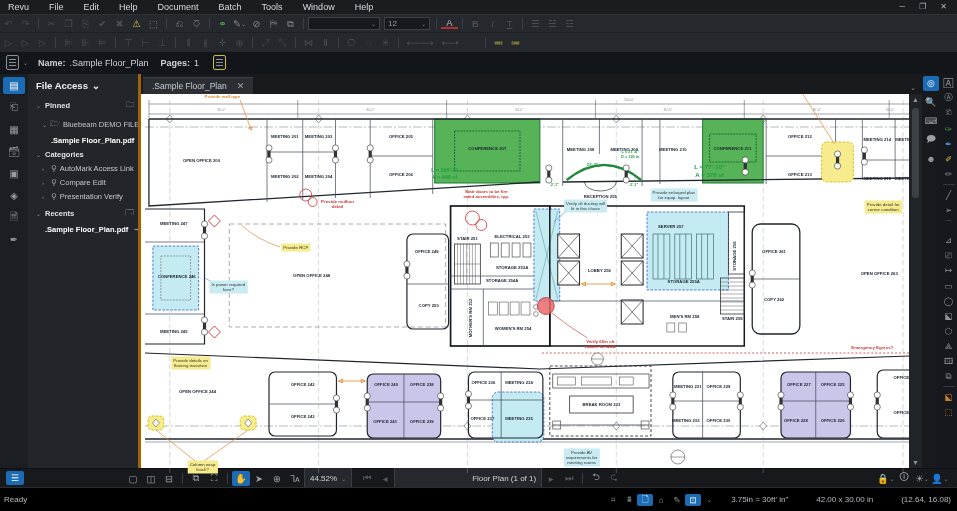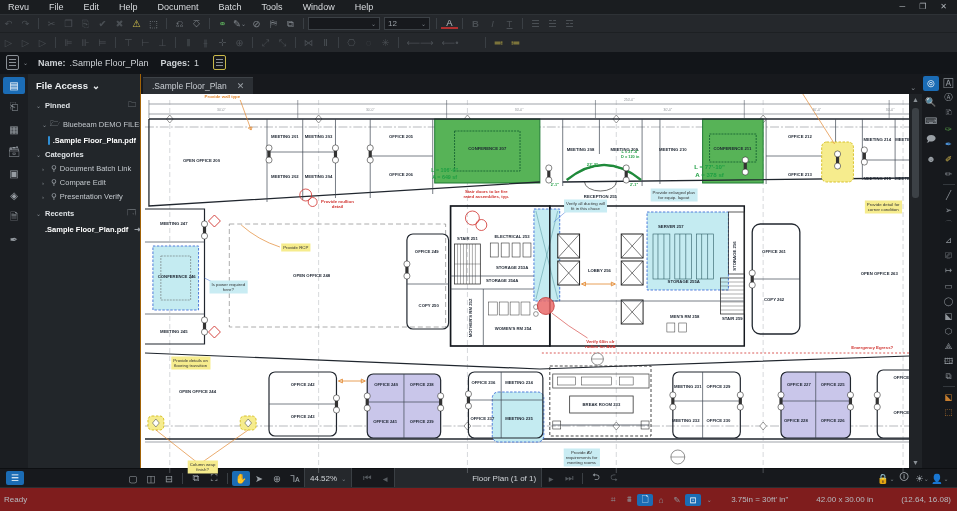--- a/index.html
+++ b/index.html
@@ -29,21 +29,21 @@
   .docic{width:13px;height:15px;border:1px solid #8a9096;border-radius:2px;position:relative;background:#17191d;}
   .docic::after{content:"";position:absolute;left:2px;top:3px;width:7px;height:1px;box-shadow:0 3px 0 #8a9096,0 6px 0 #8a9096;background:#8a9096;}
   .docic.yellow{border-color:#c9b84a;}
 
   
   .main{display:flex;height:403px;min-height:0;}
   .lstrip{width:28px;background:#1b1e22;display:flex;flex-direction:column;align-items:center;padding-top:3px;gap:5px;flex:none;}
   .sic{width:22px;height:17px;display:flex;align-items:center;justify-content:center;font-size:10px;color:#969ca2;border-radius:2px;}
   .sic.active{background:#1b6cb5;color:#fff;}
 
-  .lpanel{width:113px;background:#22262a;border-right:1px solid #a16207;font-size:7.5px;color:#c3c8cd;flex:none;overflow:hidden;}
+  .lpanel{width:113px;background:#22262a;border-right:3px solid #a16207;font-size:7.5px;color:#c3c8cd;flex:none;overflow:hidden;}
   .lp-head{font-size:9.5px;font-weight:bold;color:#eceff1;padding:6px 6px 5px 8px;display:flex;align-items:center;gap:4px;}
   .lp-row{display:flex;align-items:center;gap:3px;padding:2.5px 4px 2.5px 8px;white-space:nowrap;}
   .lp-row .tw{color:#8a9096;font-size:6px;width:6px;}
   .lp-row .spacer{margin-left:auto;}
   .lp-row.ind1{padding-left:14px;} .lp-row.ind2{padding-left:20px;}
   .lp-row.sel-file{color:#fff;font-weight:bold;}
   .gicon{color:#9aa0a6;font-size:8px;}
   .pdfic{display:inline-block;width:7px;height:9px;background:#2f8fd6;border-radius:1px;}
   .sect{color:#dfe3e6;font-weight:bold;}
 
@@ -70,21 +70,21 @@
 
   
   .navbar{height:19px;background:#17191d;display:flex;align-items:center;font-size:8.5px;color:#aab0b6;border-top:1px solid #0d0f12;}
   .nic{min-width:18px;height:15px;display:flex;align-items:center;justify-content:center;font-size:9.5px;color:#9aa0a6;border-radius:2px;}
   .nic.active{background:#1b6cb5;color:#fff;}
   .nic.dim{color:#565b60;}
   .zoomfield,.pagefield{background:#25282c;border:1px solid #3a3f44;height:28px;font-size:8px;color:#d0d4d8;display:flex;align-items:center;justify-content:center;gap:4px;padding:0 5px;}
   .pagefield{width:148px;justify-content:flex-end;}
   .blue-toggle{width:18px;height:14px;background:#1b6cb5;color:#fff;border-radius:2px;display:flex;align-items:center;justify-content:center;font-size:9px;margin-left:6px;}
 
-  .statusbar{height:24px;background:#7f1d1d;border-top:1px solid #2a2e32;display:flex;align-items:center;font-size:8px;color:#b6bbc0;}
+  .statusbar{height:24px;background:#000000;border-top:1px solid #2a2e32;display:flex;align-items:center;font-size:8px;color:#b6bbc0;}
   .st-ic{min-width:16px;height:12px;display:flex;align-items:center;justify-content:center;font-size:8.5px;color:#8f959b;border-radius:2px;}
   .st-ic.active{background:#1b6cb5;color:#fff;}
   .st-txt{padding:0 14px;white-space:nowrap;}
 
   
   text{font-family:"DejaVu Sans",sans-serif;}
   .rm{font-size:4.3px;fill:#1c2430;font-weight:bold;text-anchor:middle;}
   .wall{stroke:#20262e;fill:none;}
   .thin{stroke:#3c4550;fill:none;}
   .grid{stroke:#9aa0a6;stroke-width:0.4;stroke-dasharray:5 3;}
@@ -237,21 +237,21 @@
         <span class="pdfic"></span>
         <span>.Sample Floor_Plan.pdf</span>
       </div>
       <div class="lp-row">
         <span class="tw">⌄</span>
           <span class="sect">Categories</span>
       </div>
       <div class="lp-row ind1">
         <span class="tw">›</span>
           <span class="gicon">⚲</span>
-        <span>Document Batch Link</span>
+        <span>AutoMark Access Link</span>
       </div>
       <div class="lp-row ind1">
         <span class="tw">›</span>
           <span class="gicon">⚲</span>
         <span>Compare Edit</span>
       </div>
       <div class="lp-row ind1">
         <span class="tw">›</span>
           <span class="gicon">⚲</span>
         <span>Presentation Verify</span>

